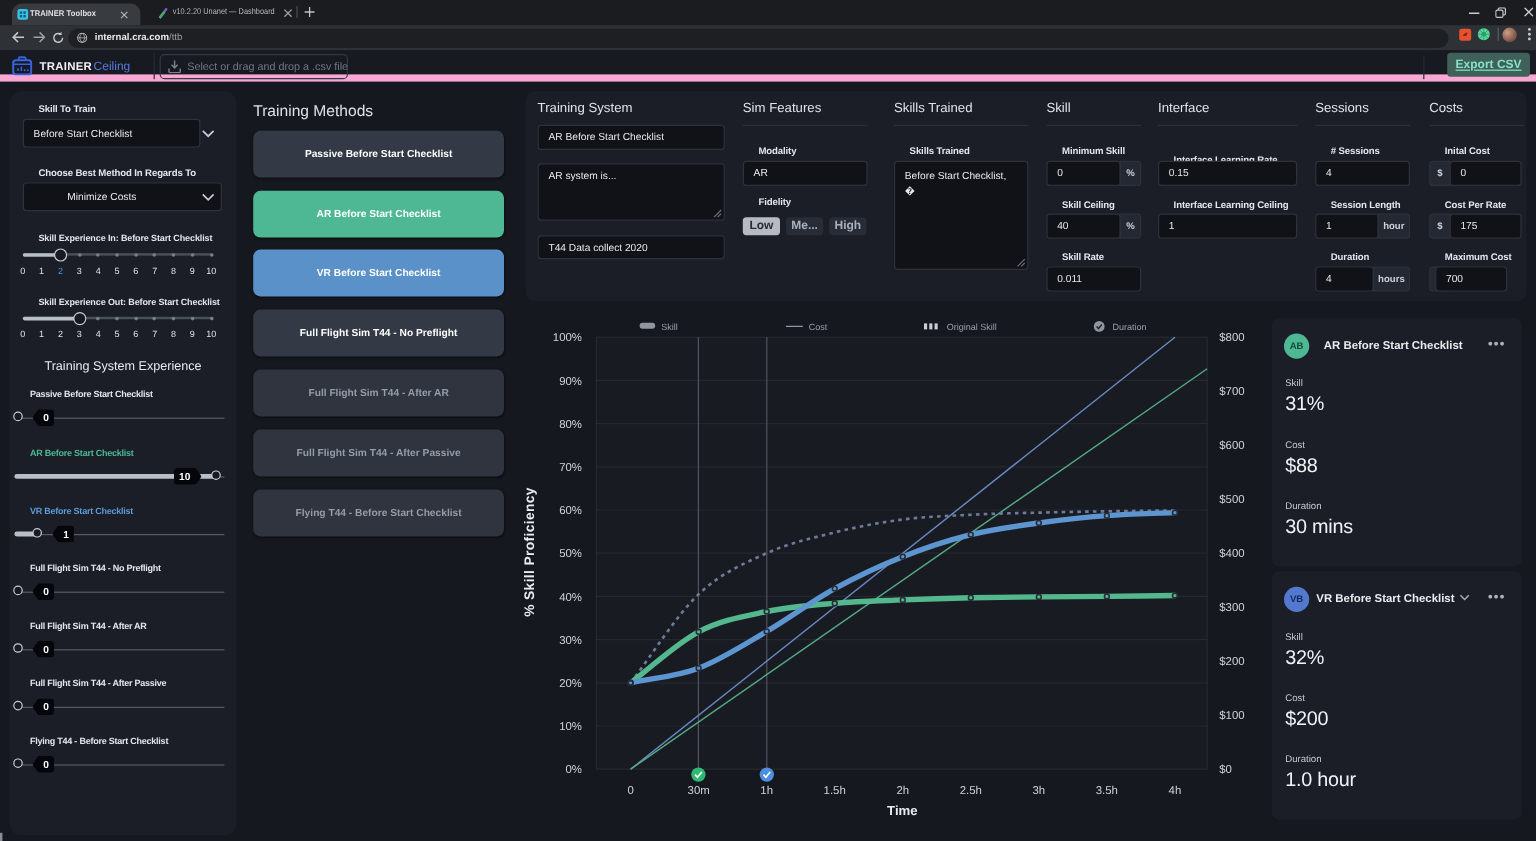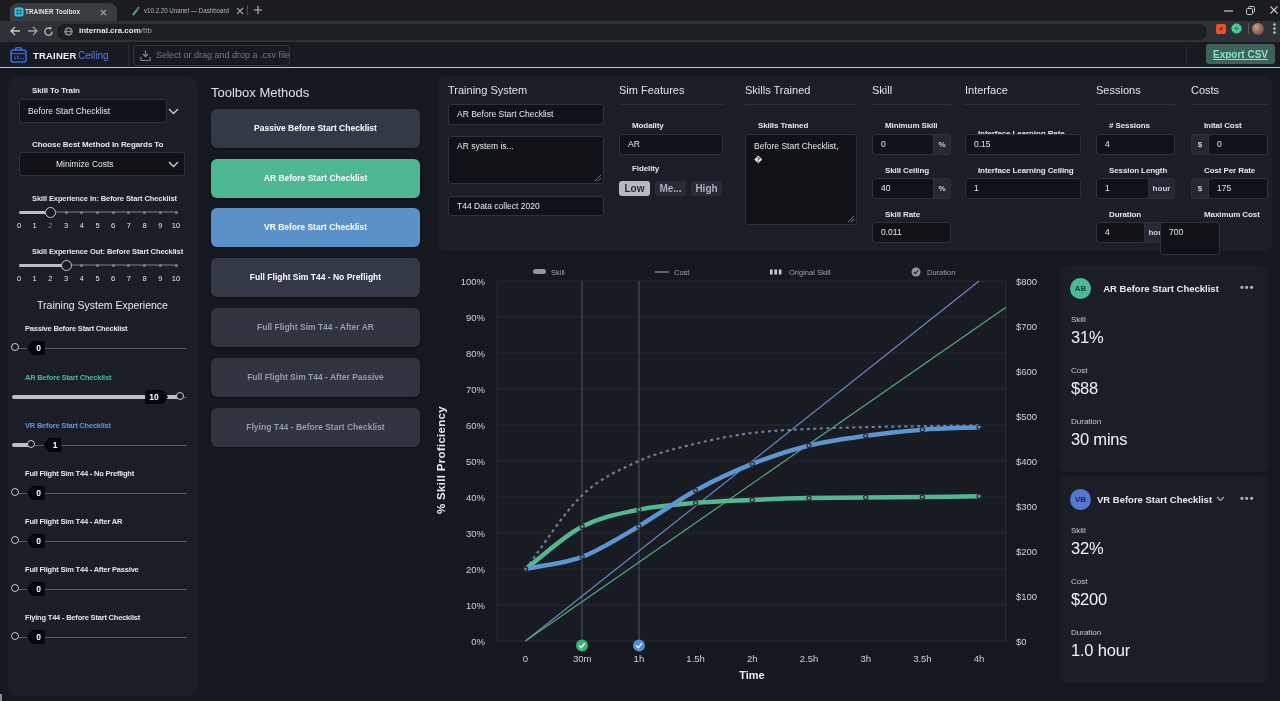--- a/index.html
+++ b/index.html
@@ -4,21 +4,21 @@
 *{margin:0;padding:0;box-sizing:border-box;font-family:"Liberation Sans",sans-serif;}
 html,body{width:1280px;height:701px;overflow:hidden;background:#16181f;}
 .abs{position:absolute;}
 
 #tabstrip{position:absolute;left:0;top:0;width:1280px;height:21px;background:#1b1c1f;}
 #tab1{position:absolute;left:10px;top:3px;width:107px;height:18px;background:#383b40;border-radius:8px 8px 0 0;}
 .tabtxt{position:absolute;font-size:7.5px;color:#dfe1e5;white-space:nowrap;}
 #toolbar{position:absolute;left:0;top:21px;width:1280px;height:21px;background:#2e3136;}
 #omni{position:absolute;left:57px;top:23.5px;width:1150px;height:16px;border-radius:8px;background:#1d1f23;}
 
-#apphdr{position:absolute;left:0;top:42px;width:1280px;height:26px;background:#171a21;border-bottom:1px solid #f9a8d4;}
+#apphdr{position:absolute;left:0;top:42px;width:1280px;height:26px;background:#171a21;border-bottom:6px solid #f9a8d4;}
 
 .card{position:absolute;background:#1b1e26;border-radius:8px;}
 .lbl{position:absolute;font-size:8px;font-weight:bold;color:#e3e6ec;white-space:nowrap;letter-spacing:-0.1px;padding-left:13px;}
 .inp{position:absolute;background:#101218;border:1px solid #2c313b;border-radius:3px;color:#e6e9ee;font-size:8.5px;line-height:19px;padding-left:8px;white-space:nowrap;overflow:hidden;}
 .addon{position:absolute;background:#242833;border:1px solid #2c313b;color:#ccd1d8;font-size:8px;font-weight:bold;text-align:center;line-height:19px;}
 .colhead{position:absolute;font-size:11px;color:#dfe3e9;white-space:nowrap;}
 .hr{position:absolute;height:1px;background:#2a2f39;}
 .mbtn{position:absolute;left:211px;width:209px;height:39px;border-radius:6px;background:#333945;color:#fff;font-size:8.5px;font-weight:bold;text-align:center;line-height:39px;box-shadow:0 1px 2px rgba(0,0,0,.4);}
 
 .track{position:absolute;height:2px;background:#4a505b;}
@@ -220,21 +220,21 @@
 <div class="knob" style="left:10.5px;top:583.5px;"></div>
 <span class="lbl" style="left:12px;top:613px;color:#e3e6ec;font-size:7.5px;letter-spacing:-0.2px;">Flying T44 - Before Start Checklist</span>
 <div class="track" style="left:12.0px;top:636.5px;width:175.0px;background:#565c66;height:1px;"></div>
 <div class="tfill" style="left:12.0px;top:635px;width:4.0px;height:4px;"></div>
 <div class="badge" style="left:27.0px;top:630px;width:18px;padding-left:5px;clip-path:polygon(5px 0, 100% 0, 100% 100%, 5px 100%, 0 50%);border-radius:3px;">0</div>
 <div class="knob" style="left:10.5px;top:631.5px;"></div>
     </div>
 </div>
 
 <div>
-    <span class="abs" style="left:211px;top:85px;font-size:13px;color:#dde1e8;">Toolbox Methods</span>
+    <span class="abs" style="left:211px;top:85px;font-size:13px;color:#dde1e8;">Training Methods</span>
 <div class="mbtn" style="top:109px;background:#333945;color:#fff;">Passive Before Start Checklist</div>
 <div class="mbtn" style="top:158.5px;background:#4db893;color:#fff;">AR Before Start Checklist</div>
 <div class="mbtn" style="top:208px;background:#5b91c9;color:#fff;">VR Before Start Checklist</div>
 <div class="mbtn" style="top:258px;background:#333945;color:#fff;">Full Flight Sim T44 - No Preflight</div>
 <div class="mbtn" style="top:308px;background:#2f343e;color:#959daa;">Full Flight Sim T44 - After AR</div>
 <div class="mbtn" style="top:358px;background:#2f343e;color:#959daa;">Full Flight Sim T44 - After Passive</div>
 <div class="mbtn" style="top:408px;background:#2f343e;color:#959daa;">Flying T44 - Before Start Checklist</div>
   </div>
 
 <div class="card" style="left:438px;top:76px;width:834px;height:175px;"></div>
@@ -290,21 +290,21 @@
 <span class="colhead" style="left:1191px;top:84px;">Costs</span>
 <div class="hr" style="left:1191px;top:104px;width:79px;"></div>
 <span class="lbl" style="left:1191px;top:121px;">Inital Cost</span>
 <div class="addon" style="left:1191px;top:134px;width:18px;height:21px;border-radius:3px 0 0 3px;">$</div>
 <div class="inp" style="left:1208px;top:134px;width:60px;height:21px;">0</div>
 <span class="lbl" style="left:1191px;top:166px;">Cost Per Rate</span>
 <div class="addon" style="left:1191px;top:178px;width:18px;height:21px;border-radius:3px 0 0 3px;">$</div>
 <div class="inp" style="left:1208px;top:178px;width:60px;height:21px;">175</div>
 <span class="lbl" style="left:1191px;top:210px;">Maximum Cost</span>
 <div class="addon" style="left:1191px;top:222px;width:18px;height:21px;border-radius:3px 0 0 3px;">$</div>
-<div class="inp" style="left:1160px;top:222px;width:60px;height:33px;">700</div>
+<div class="inp" style="left:1196px;top:222px;width:60px;height:21px;">700</div>
   </div>
 
 <svg class="abs" style="left:430px;top:259px" width="626" height="442" viewBox="0 0 626 442">
 <rect x="67" y="22" width="509" height="360" fill="rgba(255,255,255,0.015)" stroke="rgba(255,255,255,0.07)" stroke-width="1"></rect>
 <line x1="67" y1="58" x2="576" y2="58" stroke="rgba(255,255,255,0.06)" stroke-width="1"></line>
 <line x1="67" y1="94" x2="576" y2="94" stroke="rgba(255,255,255,0.06)" stroke-width="1"></line>
 <line x1="67" y1="130" x2="576" y2="130" stroke="rgba(255,255,255,0.06)" stroke-width="1"></line>
 <line x1="67" y1="166" x2="576" y2="166" stroke="rgba(255,255,255,0.06)" stroke-width="1"></line>
 <line x1="67" y1="202" x2="576" y2="202" stroke="rgba(255,255,255,0.06)" stroke-width="1"></line>
 <line x1="67" y1="238" x2="576" y2="238" stroke="rgba(255,255,255,0.06)" stroke-width="1"></line>

